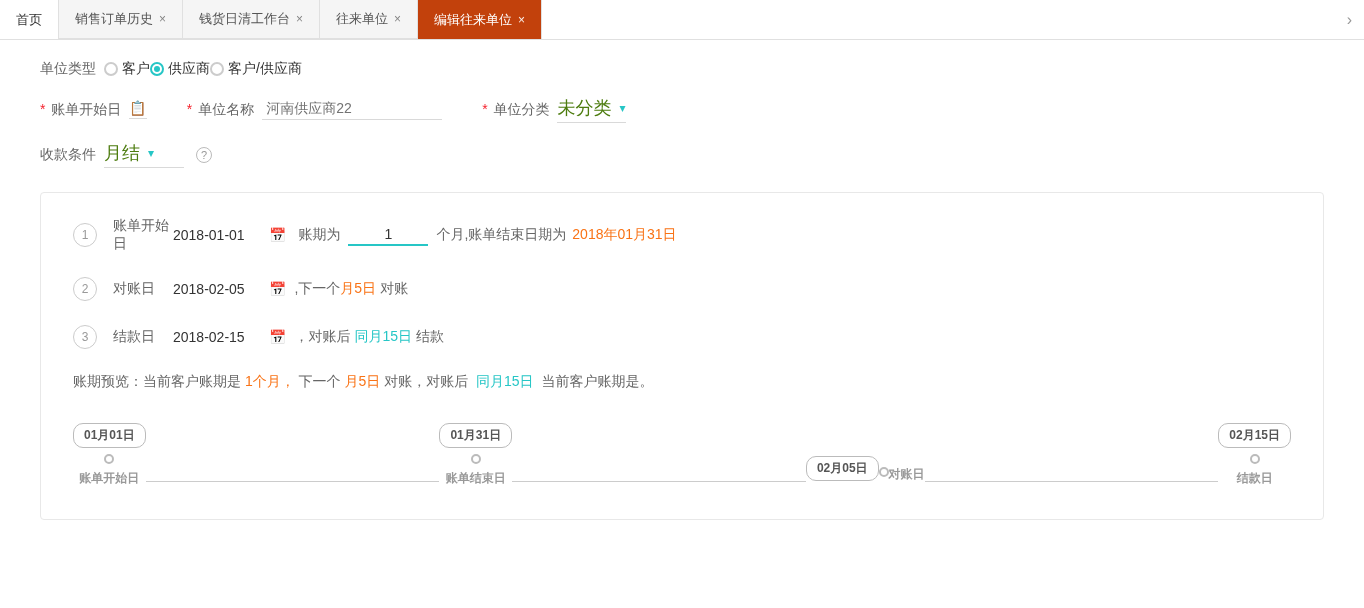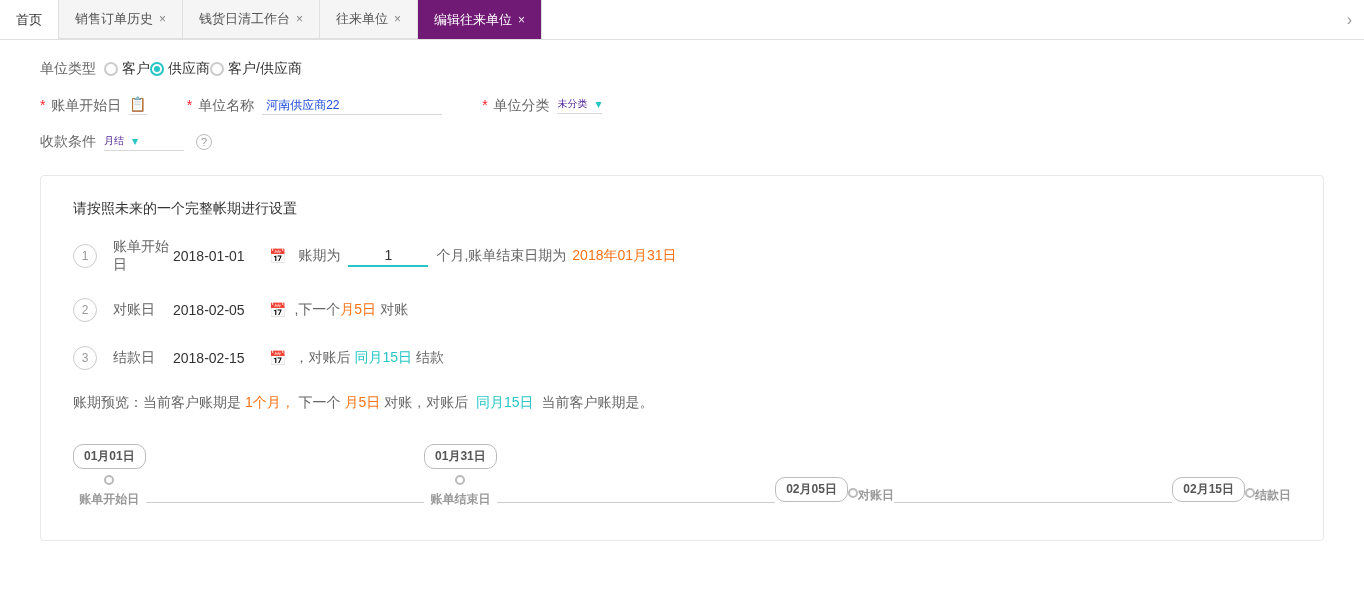--- a/index.html
+++ b/index.html
@@ -26,21 +26,21 @@
       gap: 6px;
       background: #f5f5f5;
       border-bottom: 1px solid #e0e0e0;
     }
     .tab:first-child {
       background: #fff;
       border-bottom: none;
       color: #333;
     }
     .tab.active {
-      background: #701a75;
+      background: #c2410c;
       color: #fff;
       border-bottom: none;
     }
     .tab .close-btn {
       font-size: 12px;
       color: inherit;
       opacity: 0.7;
       cursor: pointer;
     }
     .tab.active .close-btn { color: #fff; opacity: 0.9; }
@@ -97,41 +97,41 @@
       border-radius: 50%;
       background: #26c6c6;
     }
 
     
     .text-input {
       border: none;
       border-bottom: 1px solid #d9d9d9;
       outline: none;
       padding: 2px 4px;
-      font-size: 12px;
-      color: #1d4ed8;
+      font-size: 14px;
+      color: #737373;
       background: transparent;
     }
 
     .input-with-icon {
       display: flex; align-items: center; gap: 4px;
       border-bottom: 1px solid #d9d9d9;
       padding-bottom: 2px;
     }
     .input-with-icon input {
       border: none; outline: none; font-size: 14px; color: #333; background: transparent;
     }
 
     .select-with-arrow {
       display: flex; align-items: center; gap: 4px;
       border-bottom: 1px solid #d9d9d9;
       padding-bottom: 2px;
       cursor: pointer;
     }
-    .select-value { color: #4c1d95; font-size: 10px; }
+    .select-value { color: #4d7c0f; font-size: 18px; }
 
     
     .cal-icon {
       color: #aaa;
       font-size: 14px;
       cursor: pointer;
     }
 
     
     .setting-card {
@@ -290,21 +290,20 @@
       <label>收款条件</label>
       <div class="select-with-arrow" style="min-width: 80px;">
         <span class="select-value">月结</span>
         <span class="dropdown-icon">▾</span>
       </div>
       <span class="question-icon">?</span>
     </div>
   </div>
 
   <div class="setting-card">
-    <div class="card-title">请按照未来的一个完整帐期进行设置</div>
 
     <div class="step-row">
       <div class="step-num">1</div>
       <div class="step-label">账单开始日</div>
       <span class="step-date" style="margin-right: 6px;">2018-01-01</span>
       <span class="cal-icon" style="margin-right: 12px;">📅</span>
       <span style="margin-right: 8px; color: #666;">账期为</span>
       <input type="text" class="period-input" value="1" style="width: 80px;">
       <span style="color: #666; margin-left: 8px;">个月,账单结束日期为</span>
       <span style="color: #f97316; margin-left: 6px;">2018年01月31日</span>
@@ -360,21 +359,21 @@
         <div style="flex:1; height:1px; background:#ccc; margin-bottom:5px;"></div>
 
         <div style="display:flex; flex-direction:row; align-items:center; position:relative; z-index:1;">
           <div style="background:#fff; border:1px solid #bbb; border-radius:10px; padding:3px 10px; font-size:12px; color:#555; white-space:nowrap; margin-bottom:6px;">02月05日</div>
           <div style="width:10px; height:10px; border-radius:50%; border:2px solid #bbb; background:#fff;"></div>
           <div style="font-size:12px; color:#999; margin-top:6px; text-align:center;">对账日</div>
         </div>
 
         <div style="flex:1; height:1px; background:#ccc; margin-bottom:5px;"></div>
 
-        <div style="display:flex; flex-direction:row; align-items:center; position:relative; z-index:1;">
+        <div style="display:flex; flex-direction:column; align-items:center; position:relative; z-index:1;">
           <div style="background:#fff; border:1px solid #bbb; border-radius:10px; padding:3px 10px; font-size:12px; color:#555; white-space:nowrap; margin-bottom:6px;">02月15日</div>
           <div style="width:10px; height:10px; border-radius:50%; border:2px solid #bbb; background:#fff;"></div>
           <div style="font-size:12px; color:#999; margin-top:6px; text-align:center;">结款日</div>
         </div>
       </div>
     </div>
 
   </div>
 
 </div>

